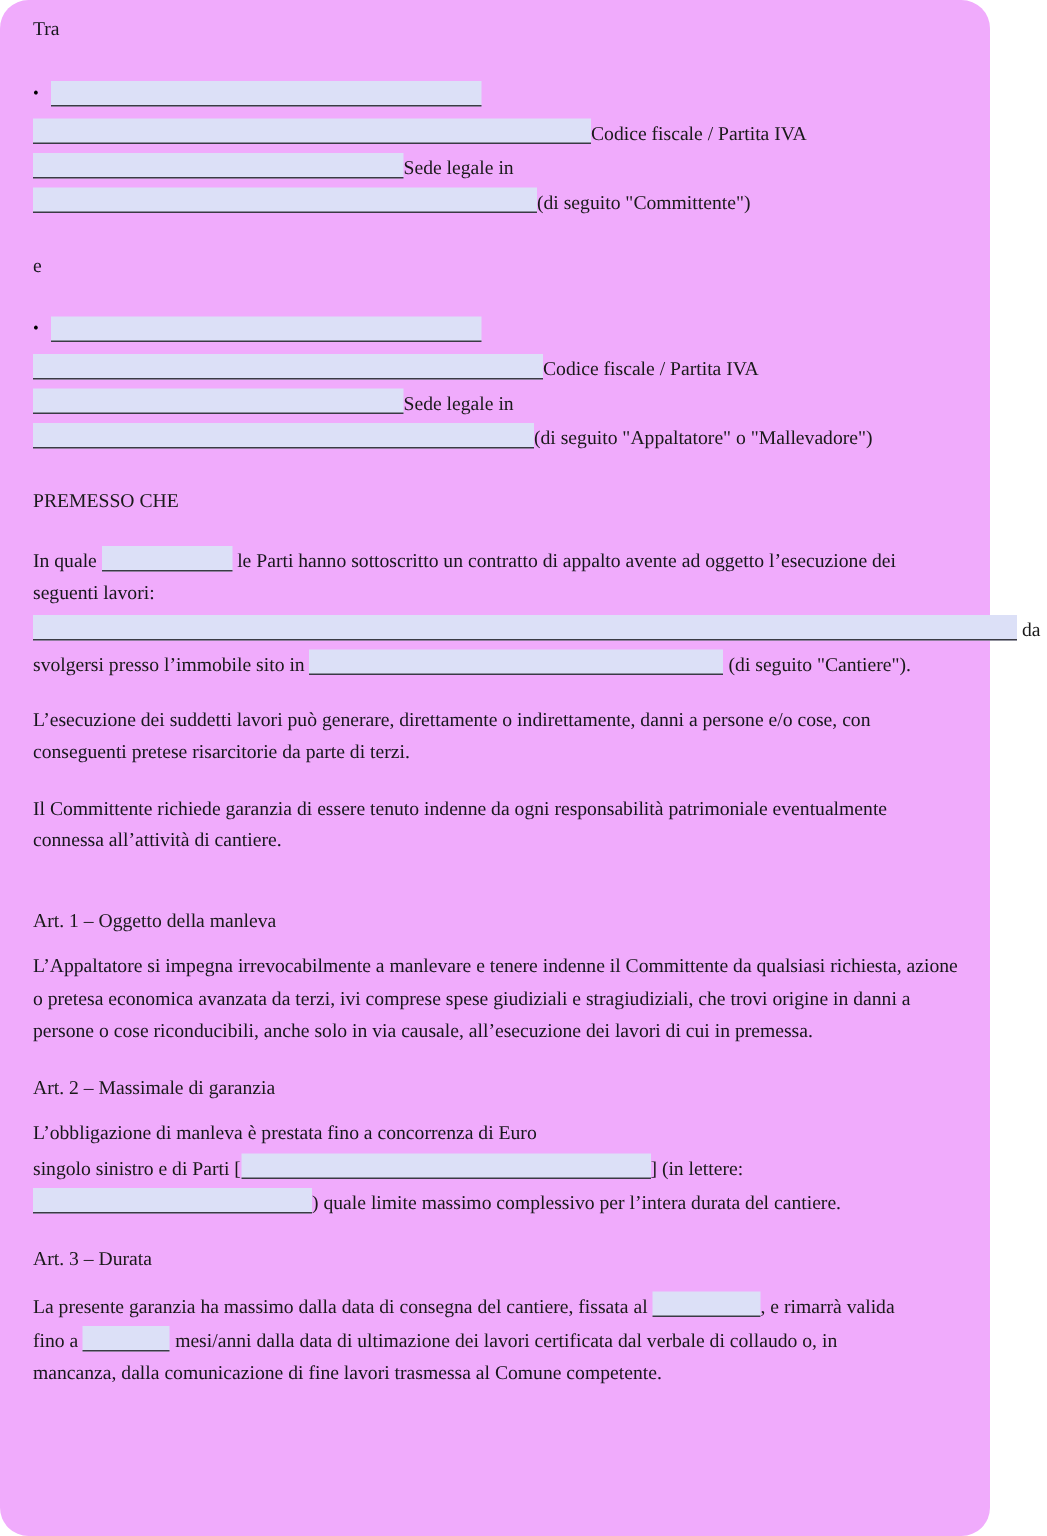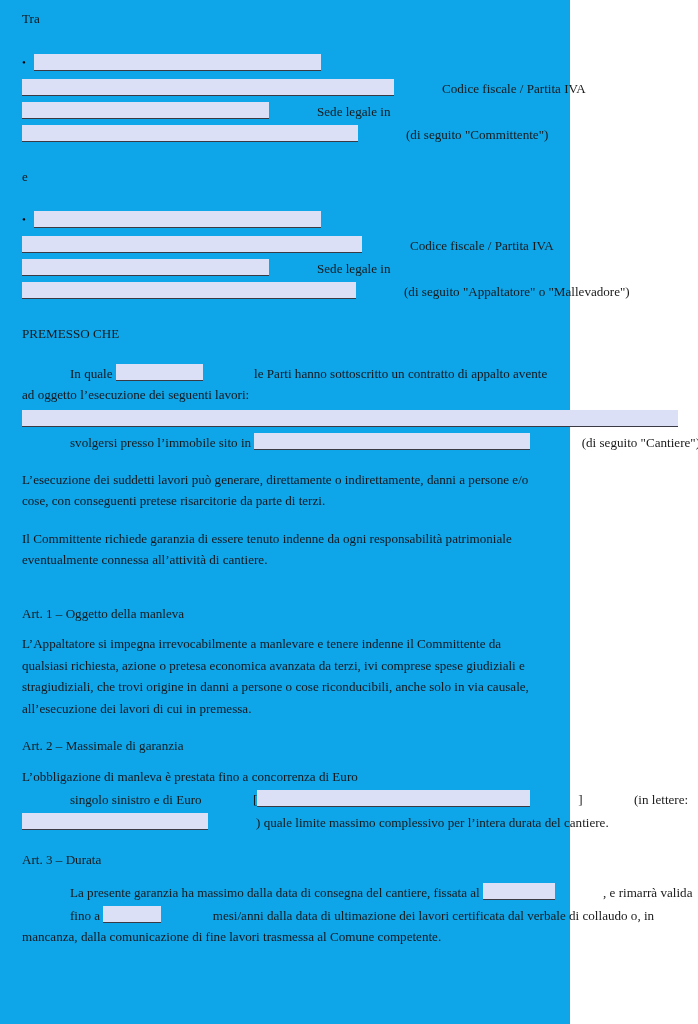--- a/index.html
+++ b/index.html
@@ -10,24 +10,25 @@
   }
   body {
     width: 698px;
     height: 1024px;
     overflow: hidden;
     font-family: "Liberation Serif", "DejaVu Serif", serif;
     color: #1a1a1a;
   }
   #page {
     position: relative;
-    width: 570px;
+    width: 660px;
     height: 1024px;
-    background: #0ea5e9;
+    background: #f0abfc;
     padding: 8px 20px 0 22px;
+    border-radius: 19px;
   }
 
   
   .para {
     font-size: 13.1px;
     line-height: 21.5px;
     text-align: left;
     margin: 0;
     color: #17171c;
     max-width: 660px;
@@ -70,21 +71,21 @@
     position: relative;
     top: 3px;
     margin: 0;
   }
 
   .line-row {
     line-height: 21px;
     font-size: 13.1px;
     white-space: nowrap;
   }
-  .inline-txt { font-size: 13.1px; padding-left: 48px; }
+  .inline-txt { font-size: 13.1px; }
 
   
   .w-name   { width: 287px; }
   .w-cf     { width: 372px; }
   .w-sede   { width: 247px; }
   .w-seg1   { width: 334px; }
   .w-seg2   { width: 336px; }
   .w-cf2    { width: 340px; }
   .w-date   { width: 87px; }
   .w-works  { width: 656px; }
@@ -175,21 +176,21 @@
   <div class="para">L’Appaltatore si impegna irrevocabilmente a manlevare e tenere indenne il Committente da qualsiasi richiesta, azione o pretesa economica avanzata da terzi, ivi comprese spese giudiziali e stragiudiziali, che trovi origine in danni a persone o cose riconducibili, anche solo in via causale, all’esecuzione dei lavori di cui in premessa.</div>
 
   <div class="gap-md"></div>
 
   <div class="heading">Art. 2 – Massimale di garanzia</div>
   <div class="gap-sm"></div>
 
   <div class="para">L’obbligazione di manleva è prestata fino a concorrenza di Euro</div>
 
 
-  <div class="line-row"><span class="inline-txt">singolo sinistro e di Euro</span> <span class="inline-txt">[</span><span class="blank w-eur2"></span><span class="inline-txt">]</span> <span class="inline-txt">(in lettere:</span></div>
+  <div class="line-row"><span class="inline-txt">singolo sinistro e di Parti</span> <span class="inline-txt">[</span><span class="blank w-eur2"></span><span class="inline-txt">]</span> <span class="inline-txt">(in lettere:</span></div>
 
   <div class="line-row"><span class="blank w-lett2"></span><span class="inline-txt">) quale limite massimo complessivo per l’intera durata del cantiere.</span></div>
 
   <div class="gap-md"></div>
 
   <div class="heading">Art. 3 – Durata</div>
   <div class="gap-sm"></div>
 
   <div class="line-row"><span class="inline-txt">La presente garanzia ha massimo dalla data di consegna del cantiere, fissata al</span> <span class="blank w-d1"></span><span class="inline-txt">, e rimarrà valida</span></div>
 

